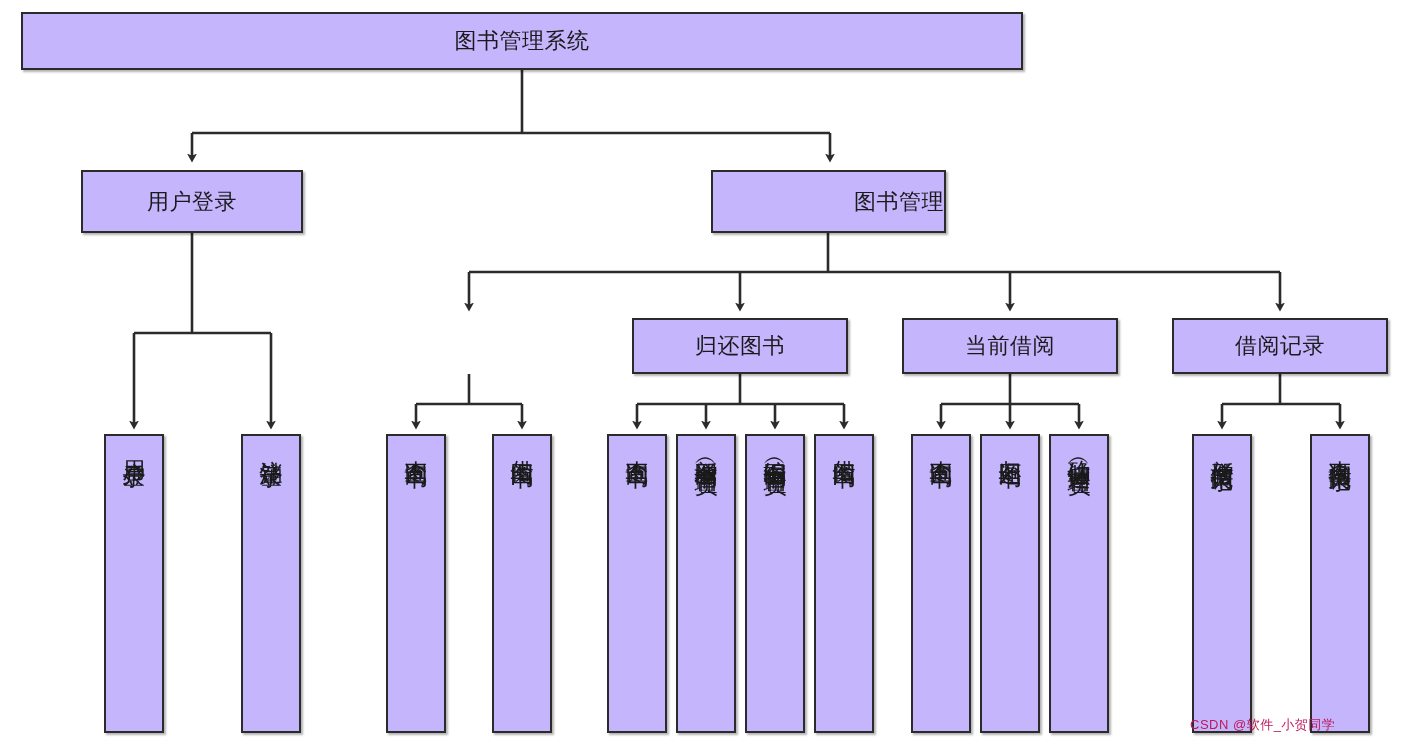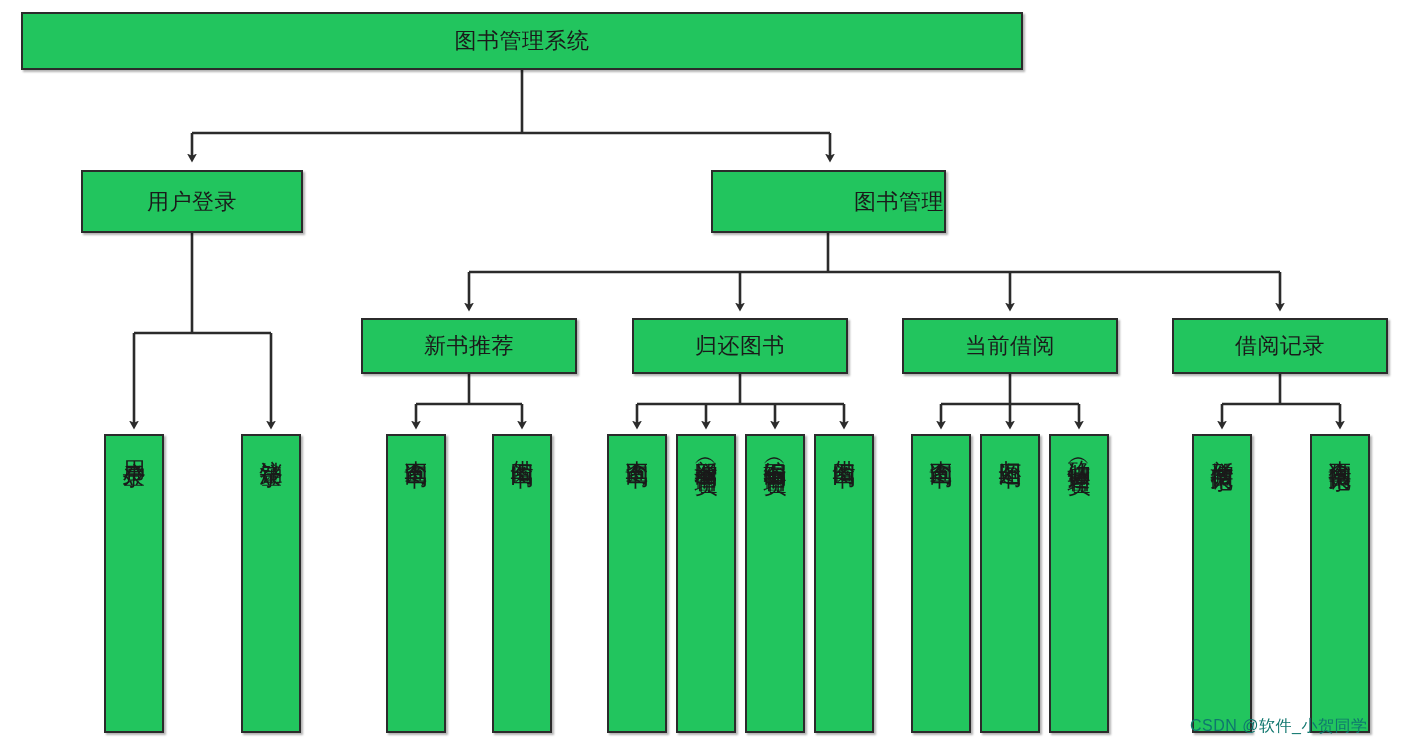--- a/index.html
+++ b/index.html
@@ -21,21 +21,21 @@
     position: absolute;
     left: 0;
     top: 0;
     width: 1405px;
     height: 747px;
     pointer-events: none;
   }
   .node {
     position: absolute;
     box-sizing: border-box;
-    background: #22c55e;
+    background: #c4b5fd;
     border: 2px solid #2b2b2b;
     box-shadow: 2px 2px 2px rgba(0,0,0,0.30);
     display: flex;
     align-items: center;
     justify-content: center;
     color: #1a1a1a;
   }
   .node .label {
     display: block;
     text-align: center;
@@ -53,22 +53,22 @@
   }
   .node.vert .label {
     writing-mode: vertical-rl;
     text-orientation: upright;
     font-size: 23px;
     letter-spacing: 2px;
     line-height: 1.0;
   }
   .watermark {
     position: absolute;
-    font-size: 16px;
-    color: #0f766e;
+    font-size: 13px;
+    color: #be185d;
     white-space: nowrap;
     letter-spacing: 0.5px;
   }
 </style>
 </head>
 <body>
 
 <div id="canvas">
 
   <svg id="edges" viewBox="0 0 1405 747">
@@ -125,23 +125,20 @@
     <span class="label">图书管理系统</span>
   </div>
 
   <div class="node horiz" style="left:81px; top:170px; width:222px; height:63px;">
     <span class="label">用户登录</span>
   </div>
   <div class="node horiz" style="left:711px; top:170px; width:235px; height:63px;justify-content:flex-end;">
     <span class="label">图书管理</span>
   </div>
 
-  <div class="node horiz" style="left:361px; top:318px; width:216px; height:56px;">
-    <span class="label">新书推荐</span>
-  </div>
   <div class="node horiz" style="left:632px; top:318px; width:216px; height:56px;">
     <span class="label">归还图书</span>
   </div>
   <div class="node horiz" style="left:902px; top:318px; width:216px; height:56px;">
     <span class="label">当前借阅</span>
   </div>
   <div class="node horiz" style="left:1172px; top:318px; width:216px; height:56px;">
     <span class="label">借阅记录</span>
   </div>
 

